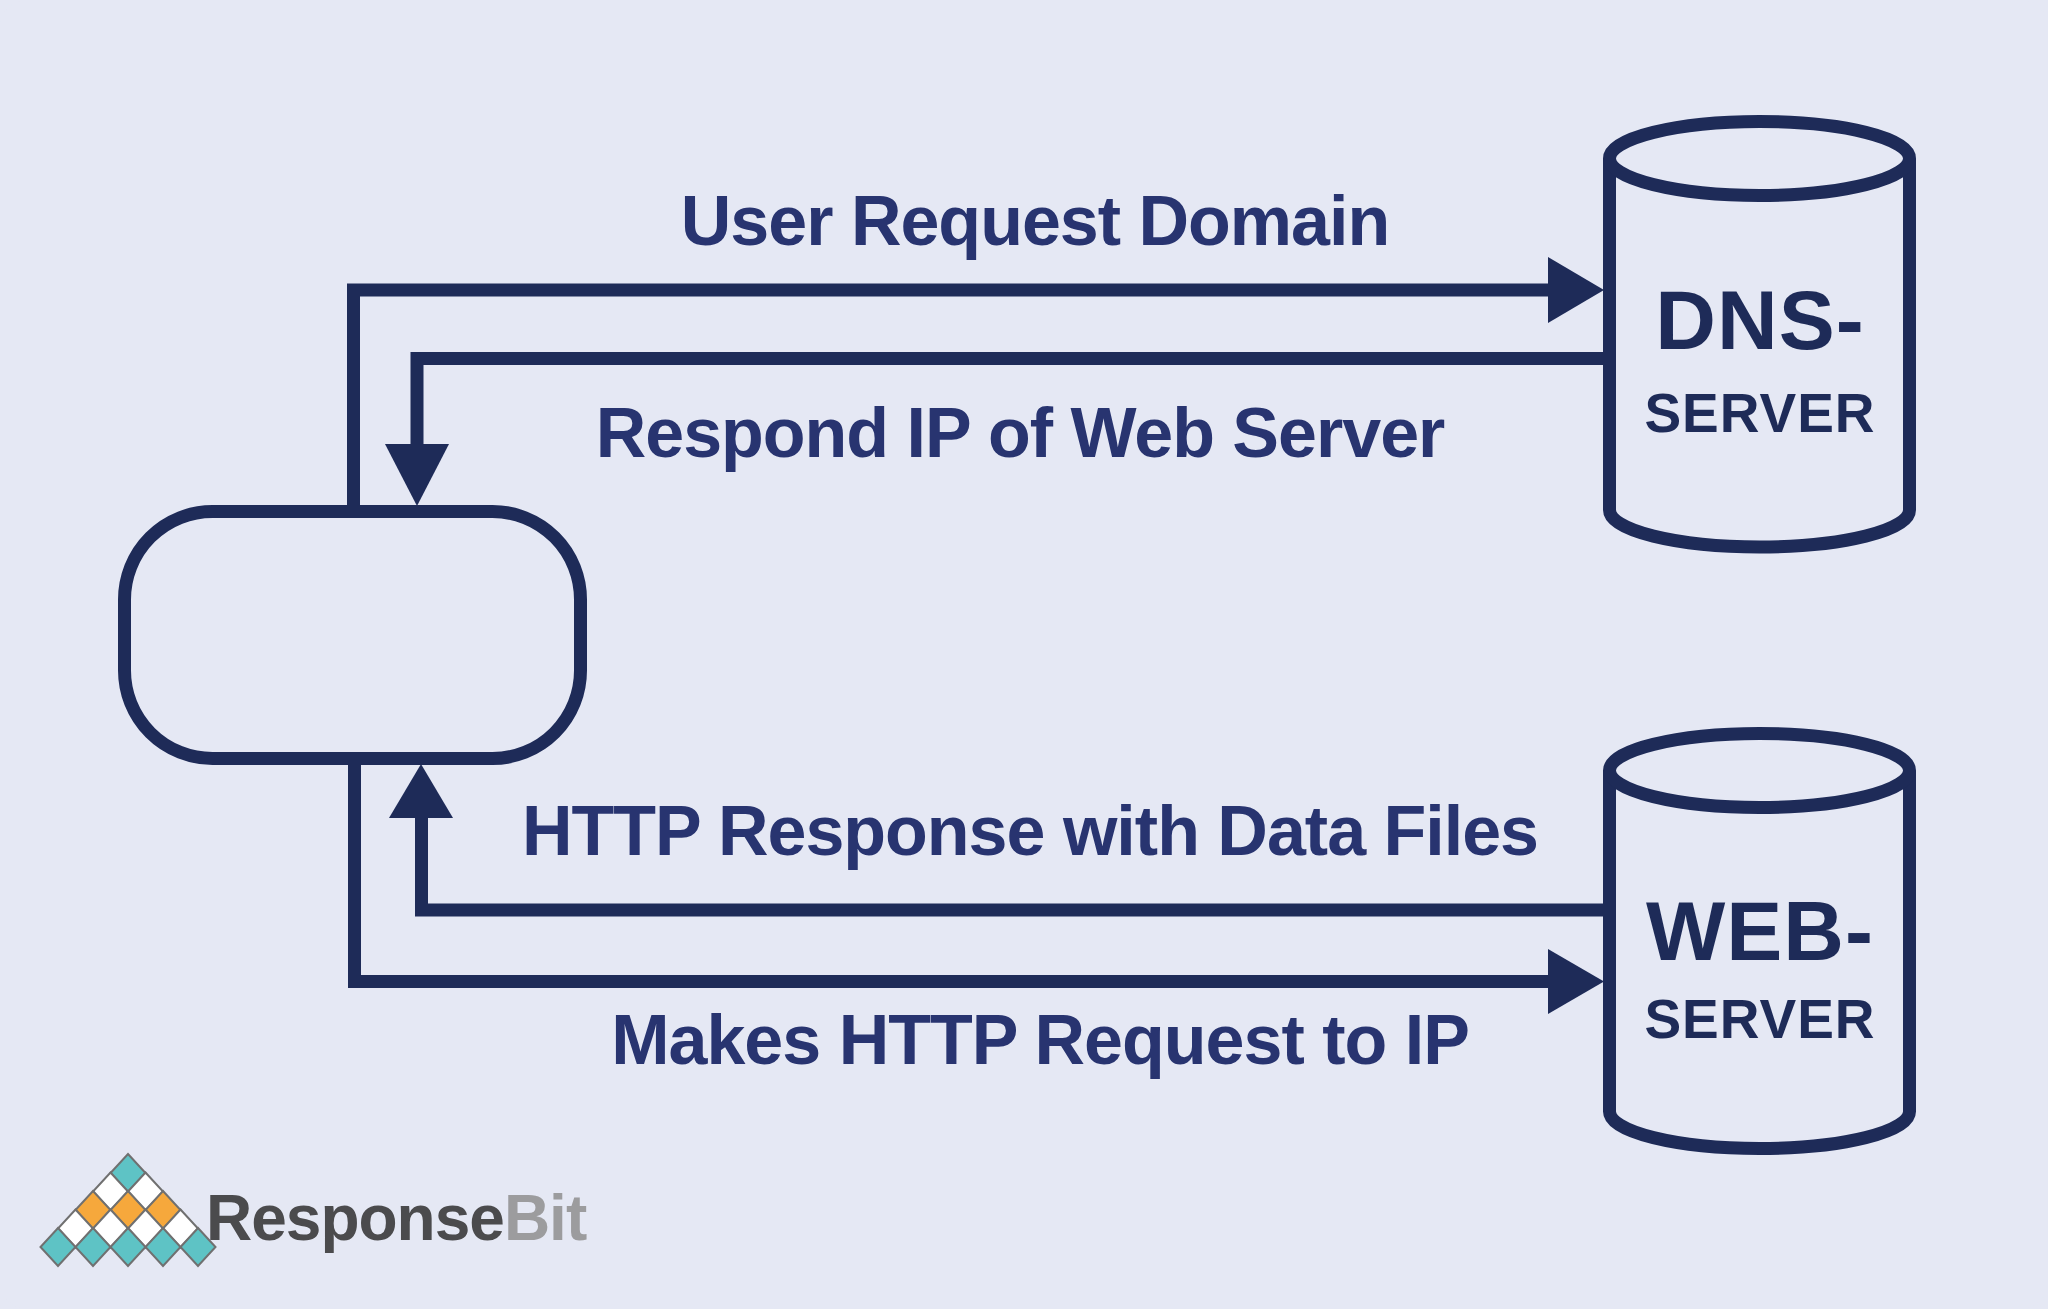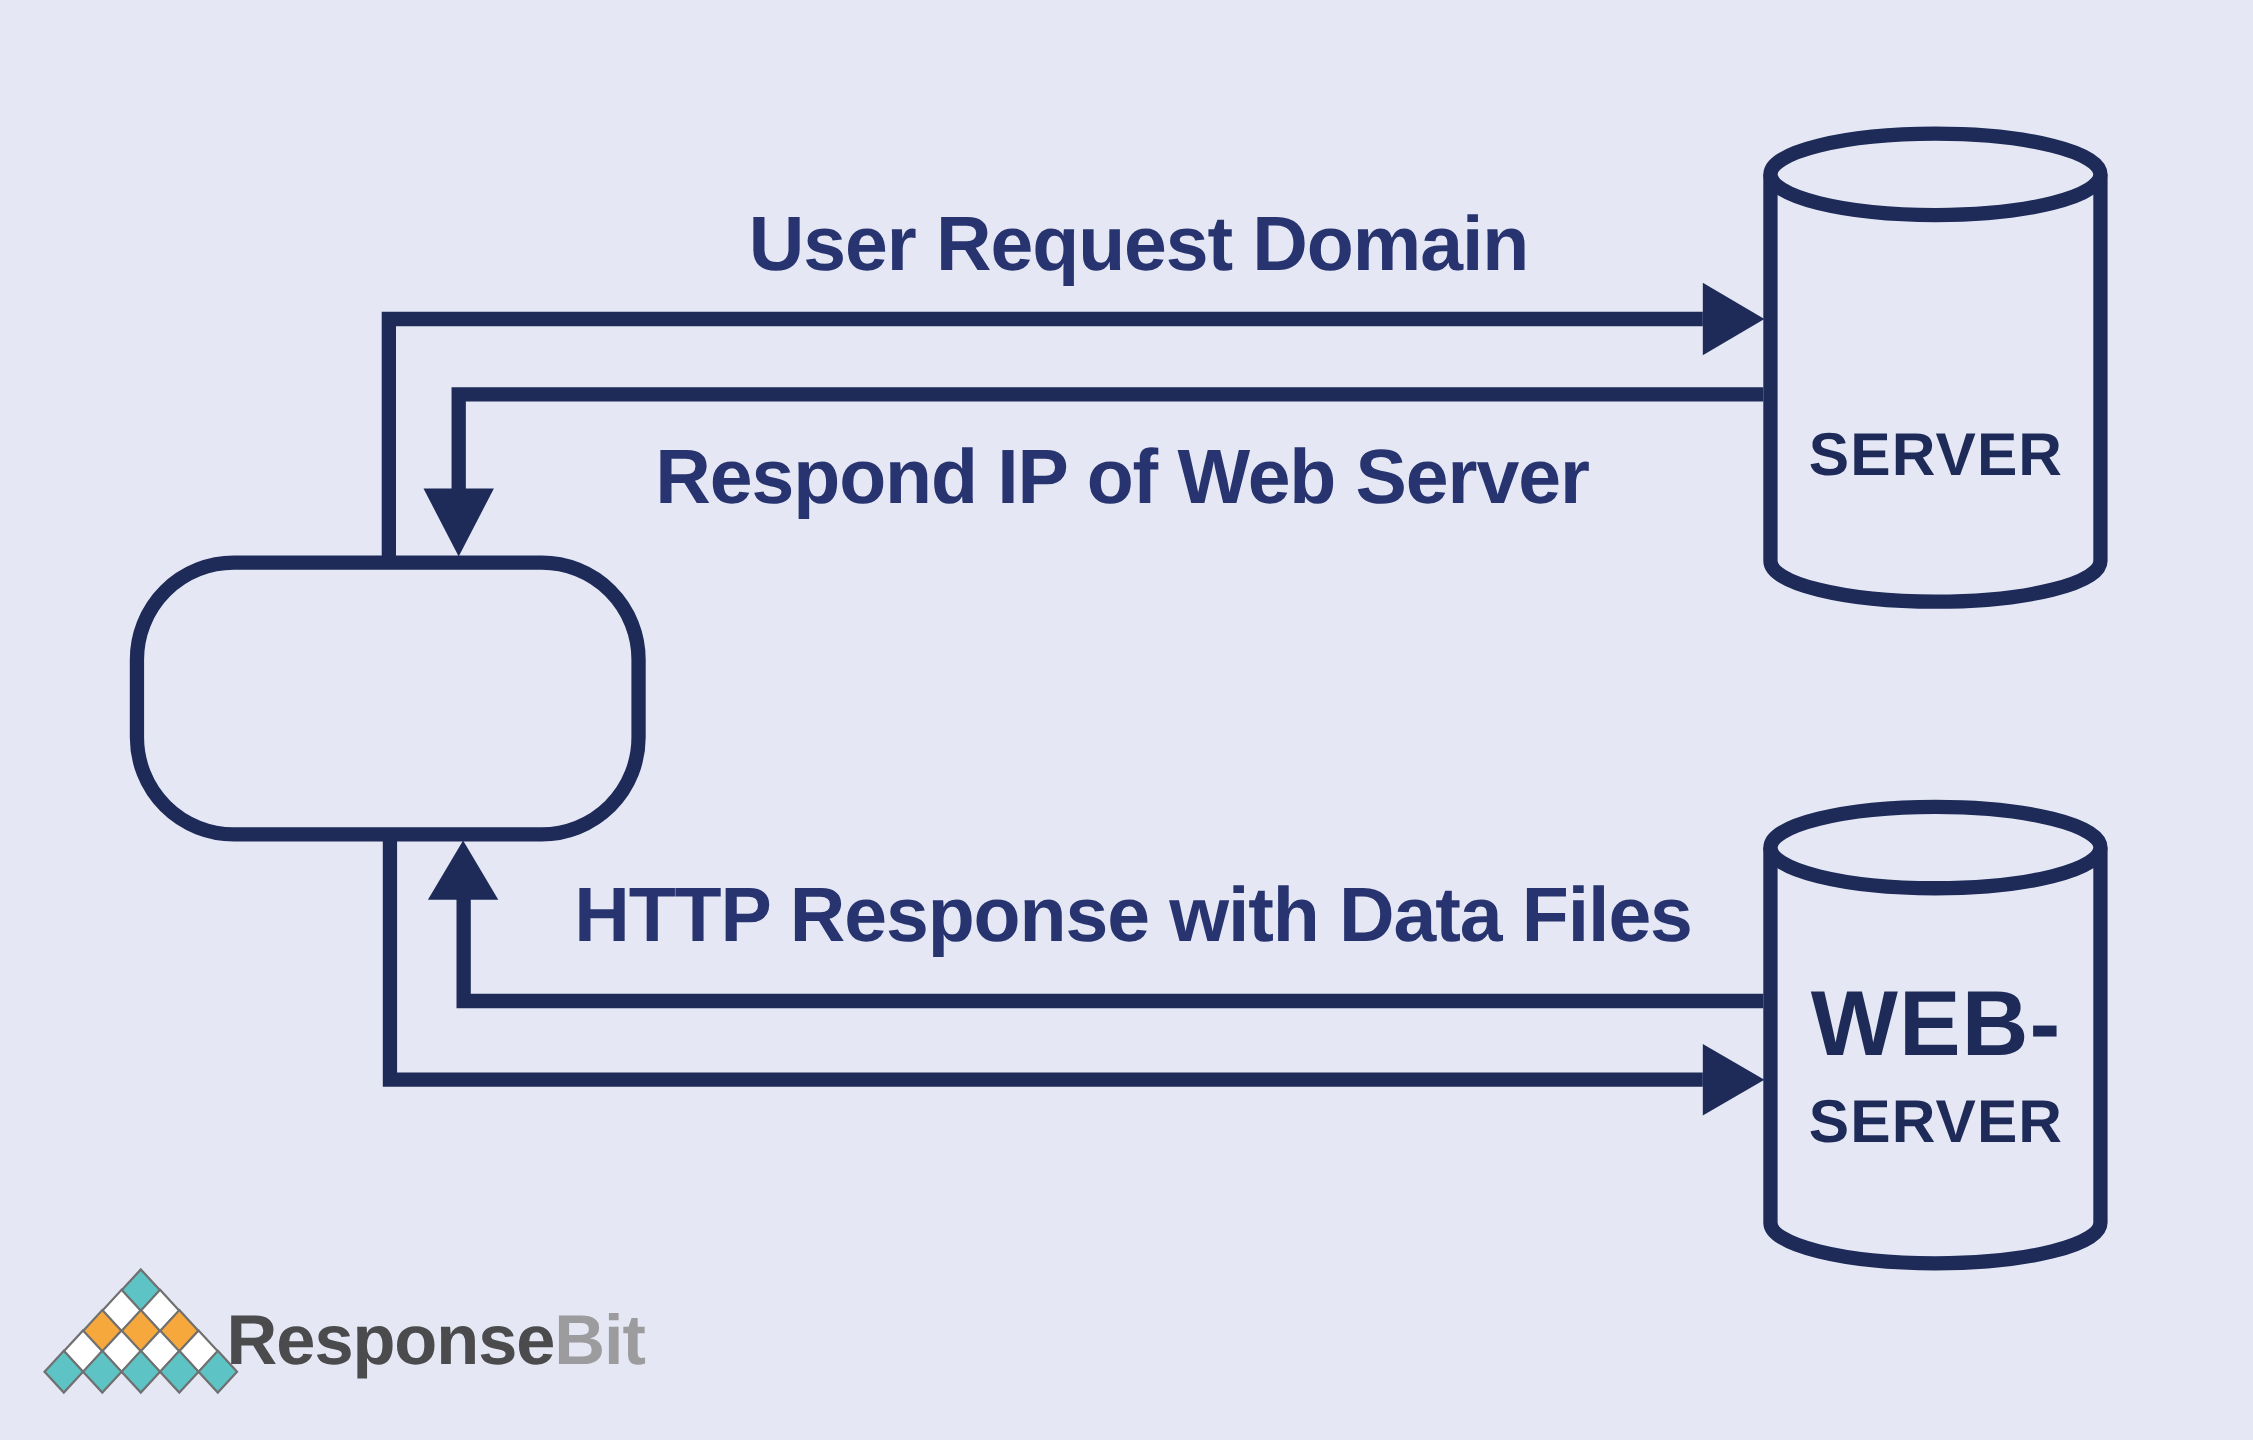--- a/index.html
+++ b/index.html
@@ -97,22 +97,24 @@
         <polygon points="93,1228 110.5,1247 93,1266 75.5,1247" fill="#5ec3c5" stroke="#707070" stroke-width="2"></polygon>
         <polygon points="128,1228 145.5,1247 128,1266 110.5,1247" fill="#5ec3c5" stroke="#707070" stroke-width="2"></polygon>
         <polygon points="163,1228 180.5,1247 163,1266 145.5,1247" fill="#5ec3c5" stroke="#707070" stroke-width="2"></polygon>
         <polygon points="198,1228 215.5,1247 198,1266 180.5,1247" fill="#5ec3c5" stroke="#707070" stroke-width="2"></polygon>
       </g>
   </svg>
 
   <div class="lbl" style="left:1035px;top:221px">User Request Domain</div>
   <div class="lbl" style="left:1020px;top:433px">Respond IP of Web Server</div>
   <div class="lbl" style="left:1030px;top:831px">HTTP Response with Data Files</div>
+  <div class="lbl" style="left:1040px;top:1040px">Makes HTTP Request to IP</div>
 
 
+  <div class="node-lbl cyl-top" style="left:1760px;top:320px">DNS-</div>
   <div class="node-lbl cyl-bottom" style="left:1760px;top:413px">SERVER</div>
 
   <div class="node-lbl cyl-top" style="left:1760px;top:931px">WEB-</div>
   <div class="node-lbl cyl-bottom" style="left:1760px;top:1019px">SERVER</div>
 
   <div class="logo-text">
     <span class="primary">Response</span><span class="secondary">Bit</span>
   </div>
 
 </div>

